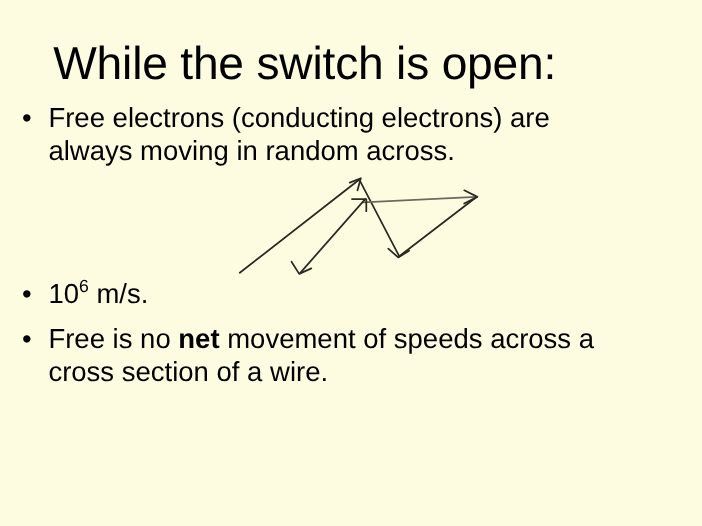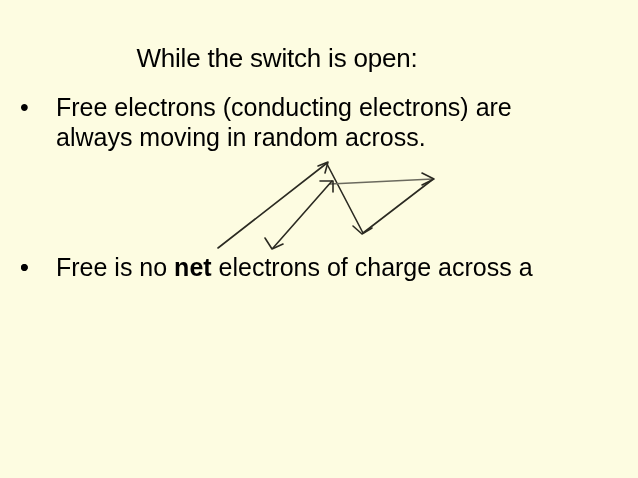--- a/index.html
+++ b/index.html
@@ -19,21 +19,21 @@
     height: 478px;
     background: #fdfce1;
     box-sizing: border-box;
   }
   .slide-title {
     position: absolute;
     top: 38px;
     left: 0;
     width: 554px;
     text-align: center;
-    font-size: 26px;
+    font-size: 42px;
     line-height: 40px;
     color: #000000;
     font-weight: normal;
     letter-spacing: -0.2px;
     white-space: nowrap;
   }
   .bullet-list {
     position: absolute;
     left: 14px;
     top: 92px;
@@ -51,21 +51,20 @@
   .bullet .dot {
     position: absolute;
     left: 6px;
     top: 0;
     font-size: 25px;
     line-height: 30px;
     color: #000000;
   }
   .bullet .btext {
     display: block;
-    margin-left: 12px;
   }
   .bullet-1 { margin-top: 0px; }
   .bullet-2 { margin-top: 100px; }
   .bullet-3 { margin-top: 11px; }
   .sup {
     font-size: 16px;
     vertical-align: super;
     line-height: 0;
   }
   b.netword { font-weight: bold; text-align: center; }
@@ -88,25 +87,27 @@
   <div class="bullet-list">
 
     <div class="bullet bullet-1">
       <span class="dot">•</span>
       <span class="btext">Free electrons (conducting electrons) are</span>
       <span class="btext">always moving in random across.</span>
     </div>
 
     <div class="bullet bullet-2">
       <span class="dot">•</span>
+      <span class="btext"><span>10</span><span class="sup">6</span><span> m/s.</span></span>
     </div>
 
     <div class="bullet bullet-3">
       <span class="dot">•</span>
-      <span class="btext"><span>Free is no </span><b class="netword">net</b><span> electrons of charge across a</span></span>
+      <span class="btext"><span>Free is no </span><b class="netword">net</b><span> movement of speeds across a</span></span>
+      <span class="btext">cross section of a wire.</span>
     </div>
 
   </div>
 
   <div class="diagram">
     <svg width="260" height="120" viewBox="0 0 260 120" xmlns="http://www.w3.org/2000/svg">
       <g fill="none" stroke="#2b2a22" stroke-width="1.6" stroke-linecap="round" stroke-linejoin="round">
 
         <line x1="18" y1="100" x2="127" y2="15"></line>
 

